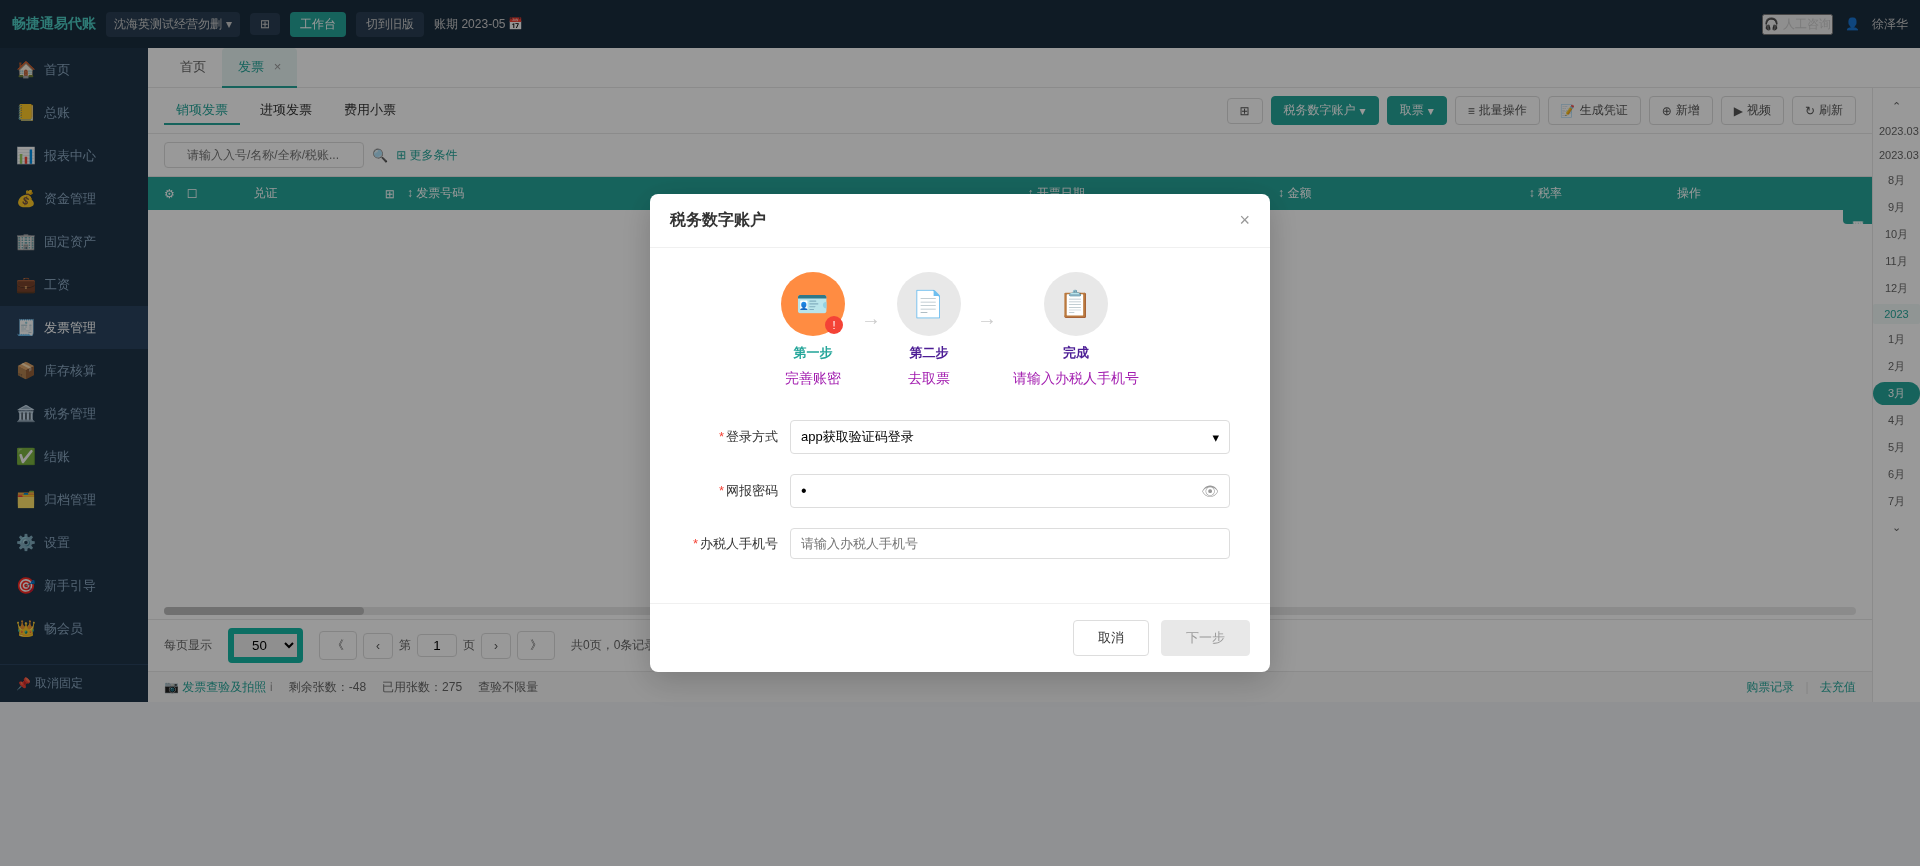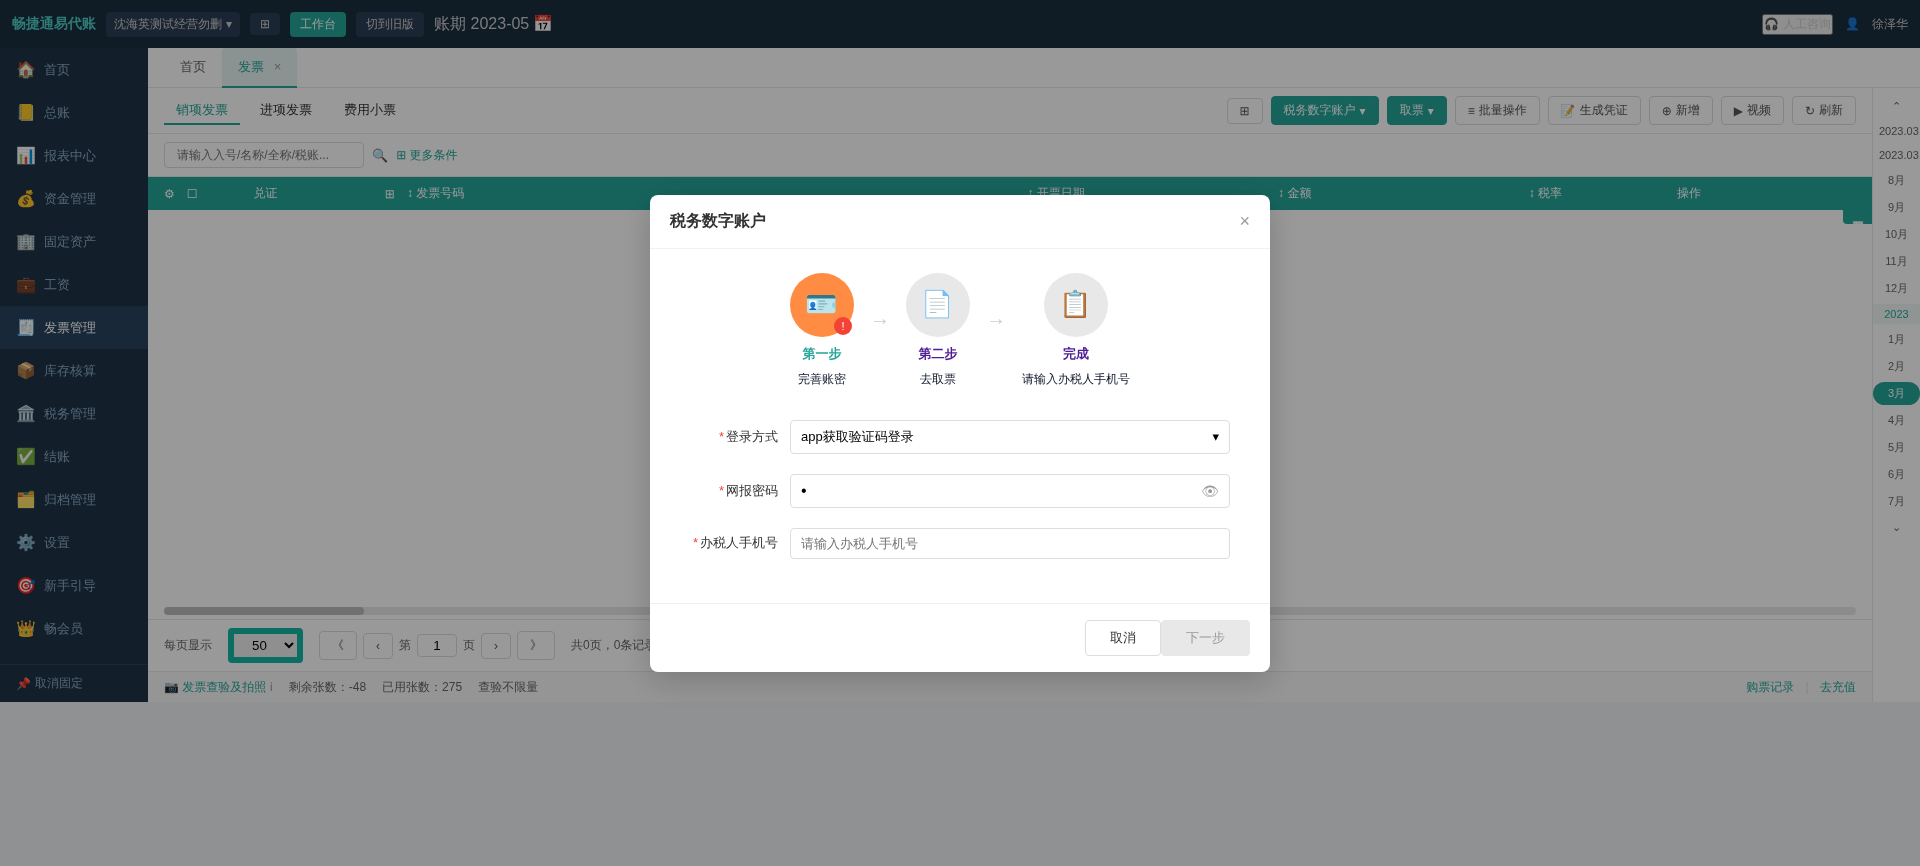--- a/index.html
+++ b/index.html
@@ -10,21 +10,21 @@
     .top-bar { height: 48px; background: #1a2d3e; display: flex; align-items: center; padding: 0 12px; gap: 10px; flex-shrink: 0; }
     .main-area { display: flex; flex: 1; overflow: hidden; }
     .sidebar { width: 148px; background: #1e3448; flex-shrink: 0; display: flex; flex-direction: column; }
     .content { flex: 1; display: flex; flex-direction: column; background: #f0f2f5; position: relative; }
 
     
     .logo { color: #4ecdc4; font-size: 14px; font-weight: bold; white-space: nowrap; }
     .company-select { background: #2a3f54; border: none; color: #ccc; padding: 4px 8px; border-radius: 4px; font-size: 12px; cursor: pointer; display: flex; align-items: center; gap: 4px; }
     .top-btn { background: #2a3f54; border: none; color: #ccc; padding: 4px 10px; border-radius: 4px; font-size: 12px; cursor: pointer; }
     .top-btn.active { background: #26a69a; color: white; }
-    .period-label { color: #ccc; font-size: 16px; }
+    .period-label { color: #ccc; font-size: 12px; }
     .top-right { margin-left: auto; display: flex; align-items: center; gap: 12px; color: #ccc; font-size: 12px; }
     .service-btn { color: #ccc; font-size: 12px; cursor: pointer; display: flex; align-items: center; gap: 4px; }
 
     
     .sidebar-item { display: flex; align-items: center; gap: 8px; padding: 12px 16px; color: #8ba7c0; cursor: pointer; font-size: 13px; transition: background 0.2s; }
     .sidebar-item.active { color: white; background: #2a4460; }
     .sidebar-item .icon { font-size: 16px; width: 20px; text-align: center; }
     .cancel-fixed { padding: 10px 16px; color: #8ba7c0; font-size: 12px; margin-top: auto; cursor: pointer; display: flex; align-items: center; gap: 4px; border-top: 1px solid #2a4460; }
 
     
@@ -35,21 +35,21 @@
     .toolbar { background: white; display: flex; align-items: center; padding: 8px 16px; gap: 8px; border-bottom: 1px solid #e8e8e8; }
     .sub-tab { padding: 4px 12px; font-size: 13px; color: #333; cursor: pointer; border-bottom: 2px solid transparent; }
     .sub-tab.active { color: #26a69a; border-bottom-color: #26a69a; }
     .toolbar-right { margin-left: auto; display: flex; align-items: center; gap: 8px; }
     .toolbar-btn { background: white; border: 1px solid #ddd; color: #555; padding: 5px 12px; border-radius: 4px; font-size: 12px; cursor: pointer; display: flex; align-items: center; gap: 4px; }
     .toolbar-btn.primary { background: #26a69a; color: white; border-color: #26a69a; }
     .toolbar-btn.dropdown { background: #26a69a; color: white; border-color: #26a69a; }
 
     
     .filter-bar { background: white; padding: 8px 16px; display: flex; align-items: center; gap: 8px; border-bottom: 1px solid #e8e8e8; }
-    .search-input { border: 1px solid #ddd; border-radius: 4px; padding: 5px 12px; font-size: 12px; width: 200px; }
+    .search-input { border: 1px solid #ddd; border-radius: 4px; padding: 5px 22px; font-size: 12px; width: 200px; }
     .filter-link { color: #26a69a; font-size: 12px; cursor: pointer; }
 
     
     .table-header { background: #26a69a; color: white; display: flex; align-items: center; padding: 8px 16px; font-size: 12px; gap: 12px; }
 
     
     .right-panel { width: 48px; background: white; border-left: 1px solid #e8e8e8; display: flex; flex-direction: column; align-items: center; padding: 8px 0; gap: 4px; }
     .period-item { font-size: 11px; color: #666; cursor: pointer; padding: 4px 6px; text-align: center; width: 100%; border-radius: 2px; }
     .period-item.active { background: #26a69a; color: white; border-radius: 12px; }
     .period-item.highlight { background: #f0f8f7; color: #26a69a; }
@@ -64,32 +64,32 @@
 
     
     .overlay { position: fixed; top: 0; left: 0; width: 100%; height: 100%; background: rgba(0,0,0,0.4); z-index: 100; display: flex; align-items: center; justify-content: center; }
 
     
     .modal { background: white; border-radius: 8px; width: 620px; box-shadow: 0 8px 32px rgba(0,0,0,0.2); z-index: 101; }
     .modal-header { display: flex; align-items: center; justify-content: space-between; padding: 16px 20px; border-bottom: 1px solid #f0f0f0; }
     .modal-title { font-size: 16px; font-weight: bold; color: #333; }
     .modal-close { background: none; border: none; font-size: 18px; color: #999; cursor: pointer; }
     .modal-body { padding: 24px 40px; }
-    .modal-footer { padding: 16px 20px; display: flex; justify-content: flex-end; gap: 0; border-top: 1px solid #f0f0f0; }
+    .modal-footer { padding: 16px 20px; display: flex; justify-content: flex-end; gap: 12px; border-top: 1px solid #f0f0f0; }
 
     
     .steps { display: flex; align-items: center; justify-content: center; gap: 0; margin-bottom: 32px; }
     .step { display: flex; flex-direction: column; align-items: center; gap: 8px; }
     .step-icon { width: 64px; height: 64px; border-radius: 50%; display: flex; align-items: center; justify-content: center; font-size: 28px; position: relative; }
     .step-icon.active { background: #ff8c42; }
     .step-icon.inactive { background: #e8e8e8; }
     .step-badge { position: absolute; bottom: 2px; right: 2px; background: #f44336; color: white; border-radius: 50%; width: 18px; height: 18px; font-size: 11px; display: flex; align-items: center; justify-content: center; }
     .step-label { font-size: 13px; color: #26a69a; font-weight: bold; }
     .step-label.inactive { color: #4c1d95; }
-    .step-desc { font-size: 12px; color: #0f172a; }
+    .step-desc { font-size: 14px; color: #a21caf; }
     .step-arrow { color: #ccc; font-size: 20px; margin: 0 16px; padding-bottom: 24px; }
 
     
     .form-row { display: flex; align-items: center; margin-bottom: 20px; }
     .form-label { width: 100px; font-size: 13px; color: #333; text-align: right; padding-right: 12px; flex-shrink: 0; }
     .form-label.required::before { content: '*'; color: #f44336; margin-right: 2px; }
     .form-control { flex: 1; border: 1px solid #ddd; border-radius: 4px; padding: 7px 10px; font-size: 13px; }
     .form-select { flex: 1; border: 1px solid #ddd; border-radius: 4px; padding: 7px 10px; font-size: 13px; display: flex; align-items: center; justify-content: space-between; cursor: pointer; background: white; }
     .form-input-wrap { flex: 1; border: 1px solid #ddd; border-radius: 4px; padding: 7px 10px; font-size: 13px; display: flex; align-items: center; justify-content: space-between; }
     .eye-icon { color: #999; cursor: pointer; font-size: 14px; }

